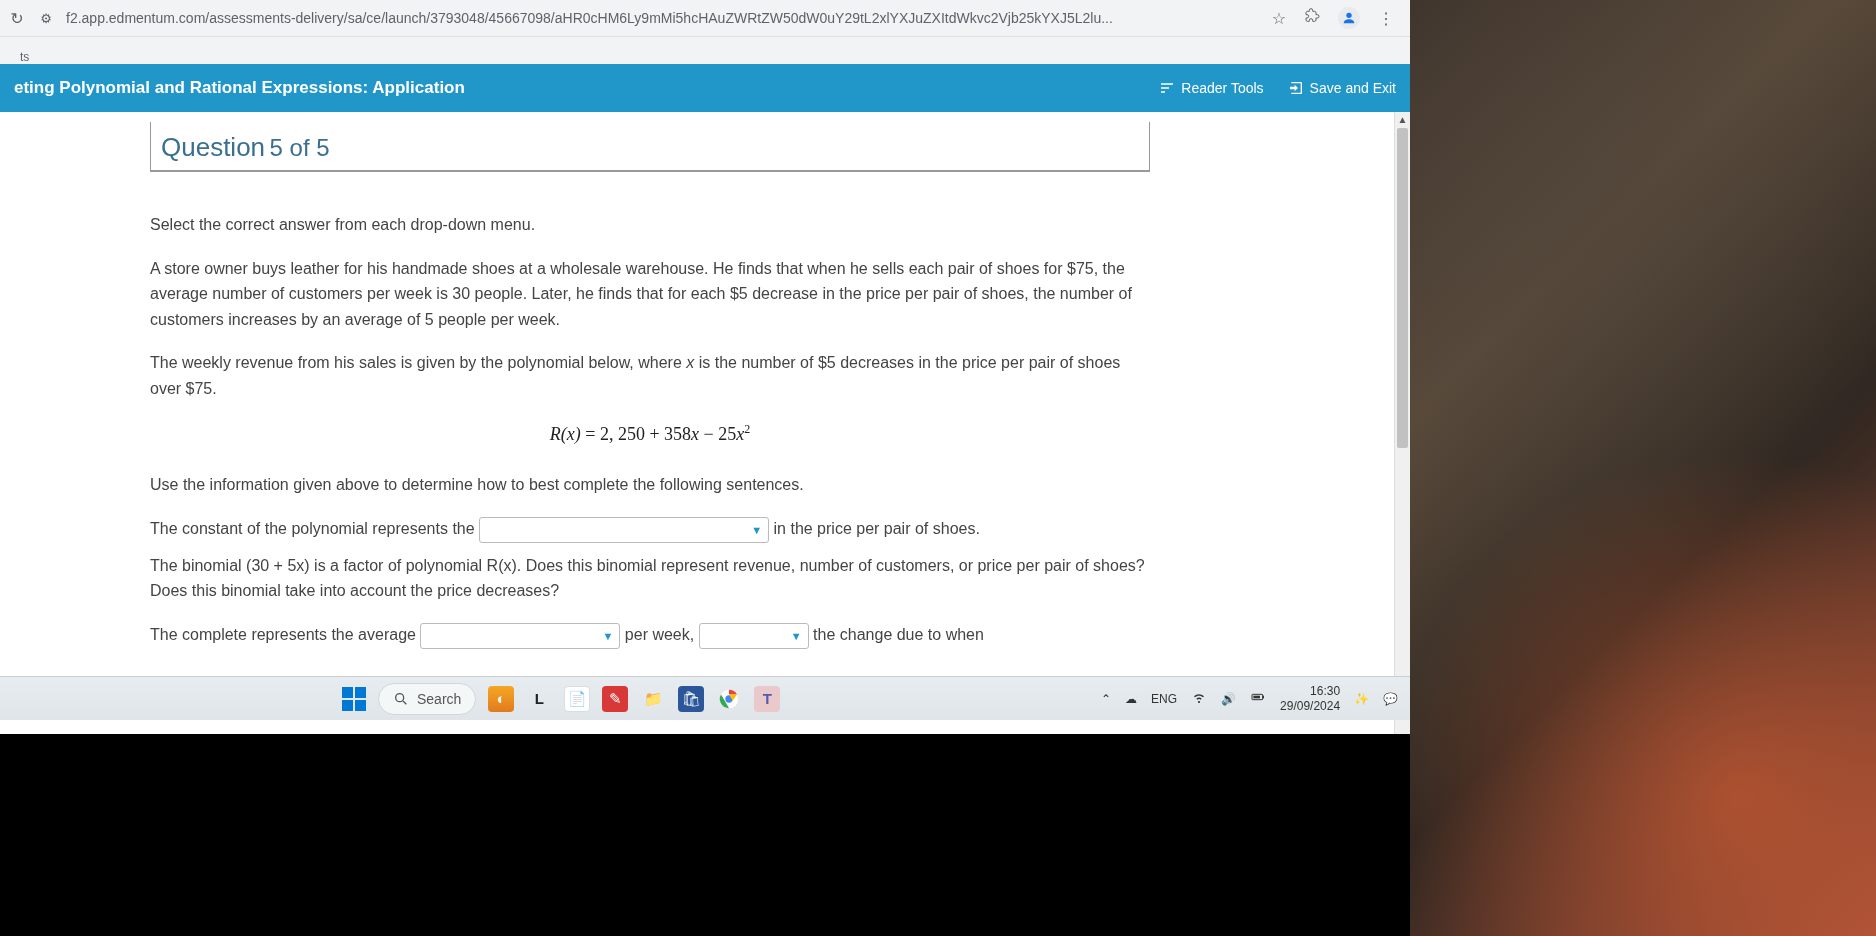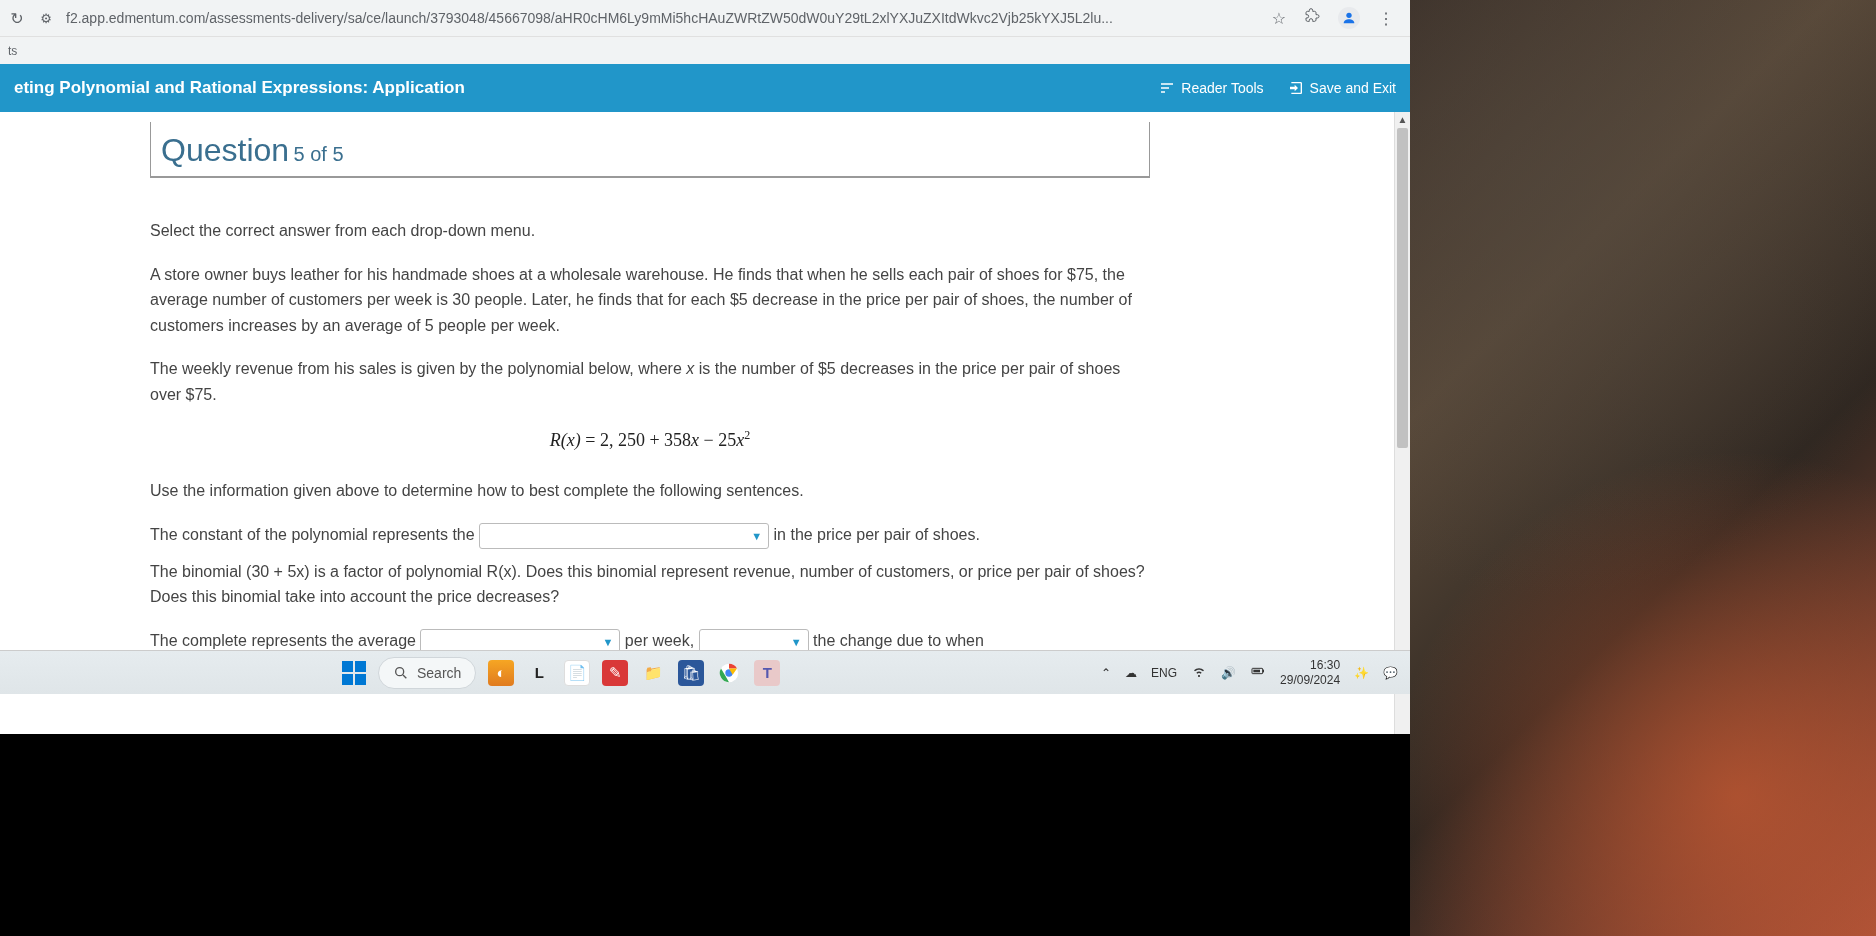--- a/index.html
+++ b/index.html
@@ -26,21 +26,21 @@
   align-items: center;
   padding: 0 8px;
   gap: 10px;
 }
 .reload-icon { color: #5f6368; font-size: 16px; width: 18px; text-align: center; }
 .site-icon { color: #5f6368; font-size: 13px; width: 20px; text-align: center; }
 .url-text { flex: 1; color: #5f6368; font-size: 14px; white-space: nowrap; overflow: hidden; text-overflow: ellipsis; }
 .addr-actions { display: flex; gap: 18px; align-items: center; color: #5f6368; padding-right: 8px; }
 .addr-actions span { font-size: 16px; }
 .profile-dot { width: 22px; height: 22px; border-radius: 50%; background: #e8eaed; display: flex; align-items: center; justify-content: center; font-size: 13px; color: #1a73e8; }
-.bookmark-row { height: 28px; background: #f1f3f4; padding-left: 8px; display: flex; align-items: center; color: #5f6368; font-size: 12px; border-top: 1px solid #e0e0e0; }
+.bookmark-row { height: 28px; background: #f1f3f4; padding-left: 20px; display: flex; align-items: flex-end; color: #5f6368; font-size: 12px; border-top: 1px solid #e0e0e0; }
 .blue-banner {
   background: #2196c9;
   color: #fff;
   height: 48px;
   display: flex;
   align-items: center;
   padding: 0 14px;
   justify-content: space-between;
 }
 .banner-title { font-size: 17px; font-weight: bold; }
@@ -75,22 +75,22 @@
   position: absolute;
   left: 0; bottom: 0; right: 0;
   height: 1px; background: #999;
 }
 .qbox::after {
   content: "";
   position: absolute;
   top: 0; bottom: 0; right: 0;
   width: 1px; background: #999;
 }
-.qtitle { color: #3a6f8f; font-size: 32px; }
-.qcount { color: #3a6f8f; font-size: 20px; margin-top: 36px; }
+.qtitle { color: #3a6f8f; font-size: 26px; }
+.qcount { color: #3a6f8f; font-size: 24px; margin-top: 36px; }
 .body-text { width: 1000px; padding-top: 40px; color: #444; font-size: 16px; line-height: 1.6; }
 .body-text p { margin-bottom: 18px; }
 .formula { font-family: Georgia, 'Times New Roman', serif; text-align: center; font-size: 18px; color: #222; margin: 6px 0 24px; }
 .formula .ital { font-style: italic; }
 .formula sup { font-size: 12px; }
 .dropdown {
   display: inline-block;
   border: 1px solid #bbb;
   border-radius: 3px;
   height: 26px;
@@ -122,21 +122,21 @@
   bottom: 0;
   right: 40px;
   width: 120px;
   height: 18px;
   background: #d0d0d0;
 }
 
 .taskbar {
   position: absolute;
   left: 0;
-  top: 650px;
+  top: 676px;
   width: 1410px;
   height: 44px;
   background: linear-gradient(180deg, #e6ecef 0%, #dfe5e8 100%);
   display: flex;
   align-items: center;
   padding: 0 12px;
   gap: 10px;
   border-top: 1px solid #ccc;
 }
 .tb-left { display: flex; align-items: center; gap: 12px; flex: 1; padding-left: 330px; }

